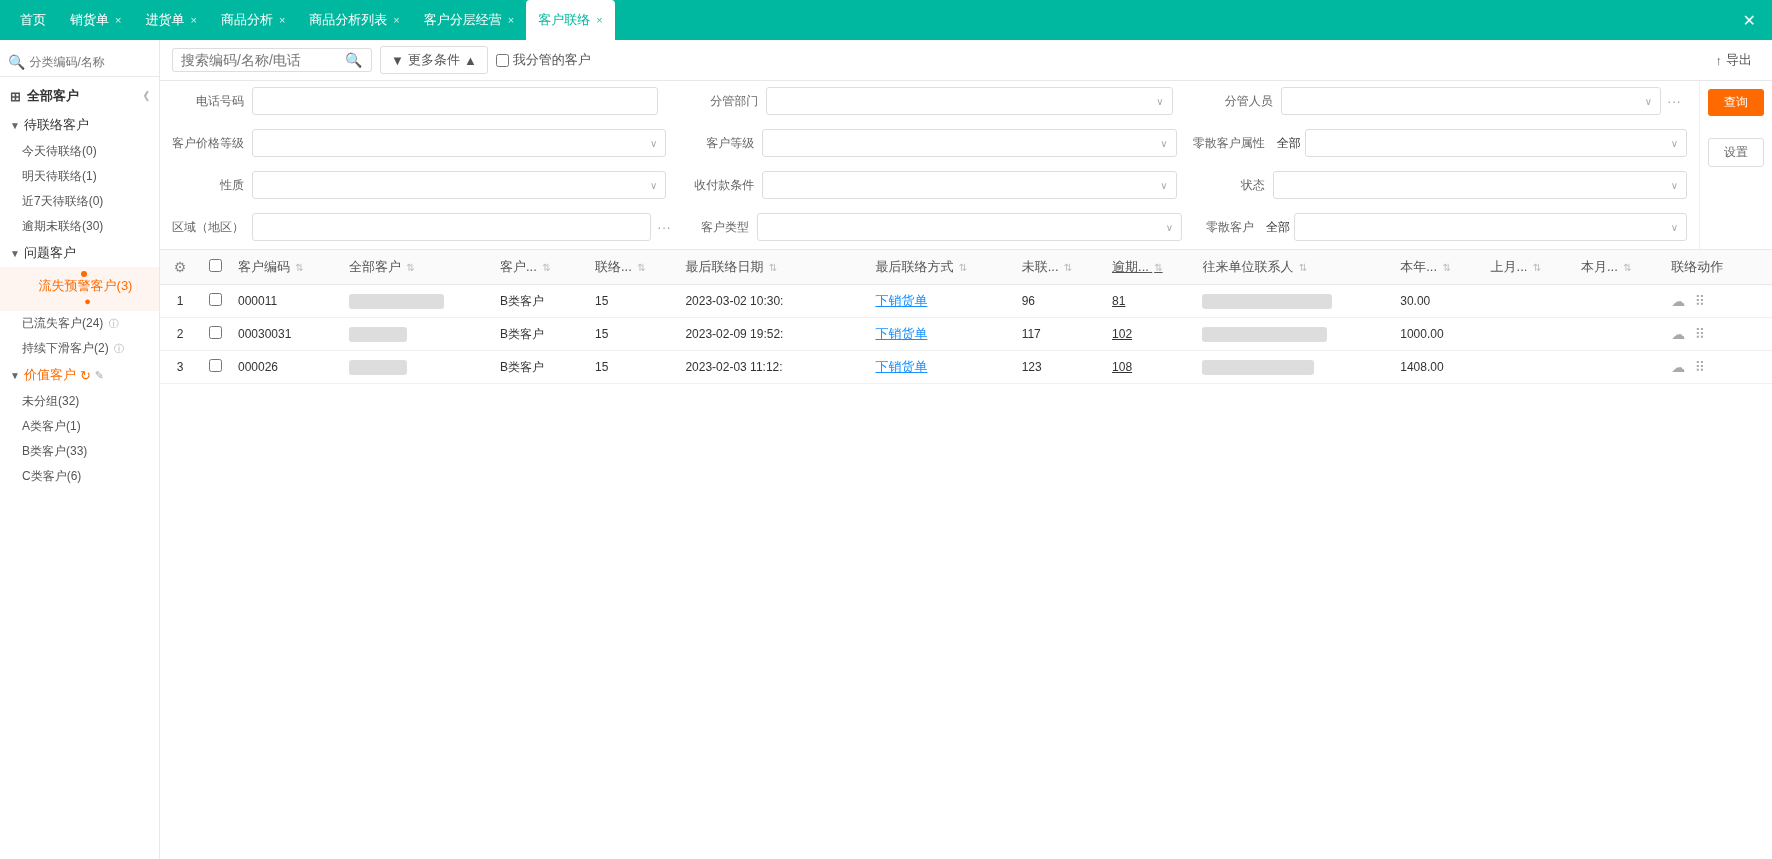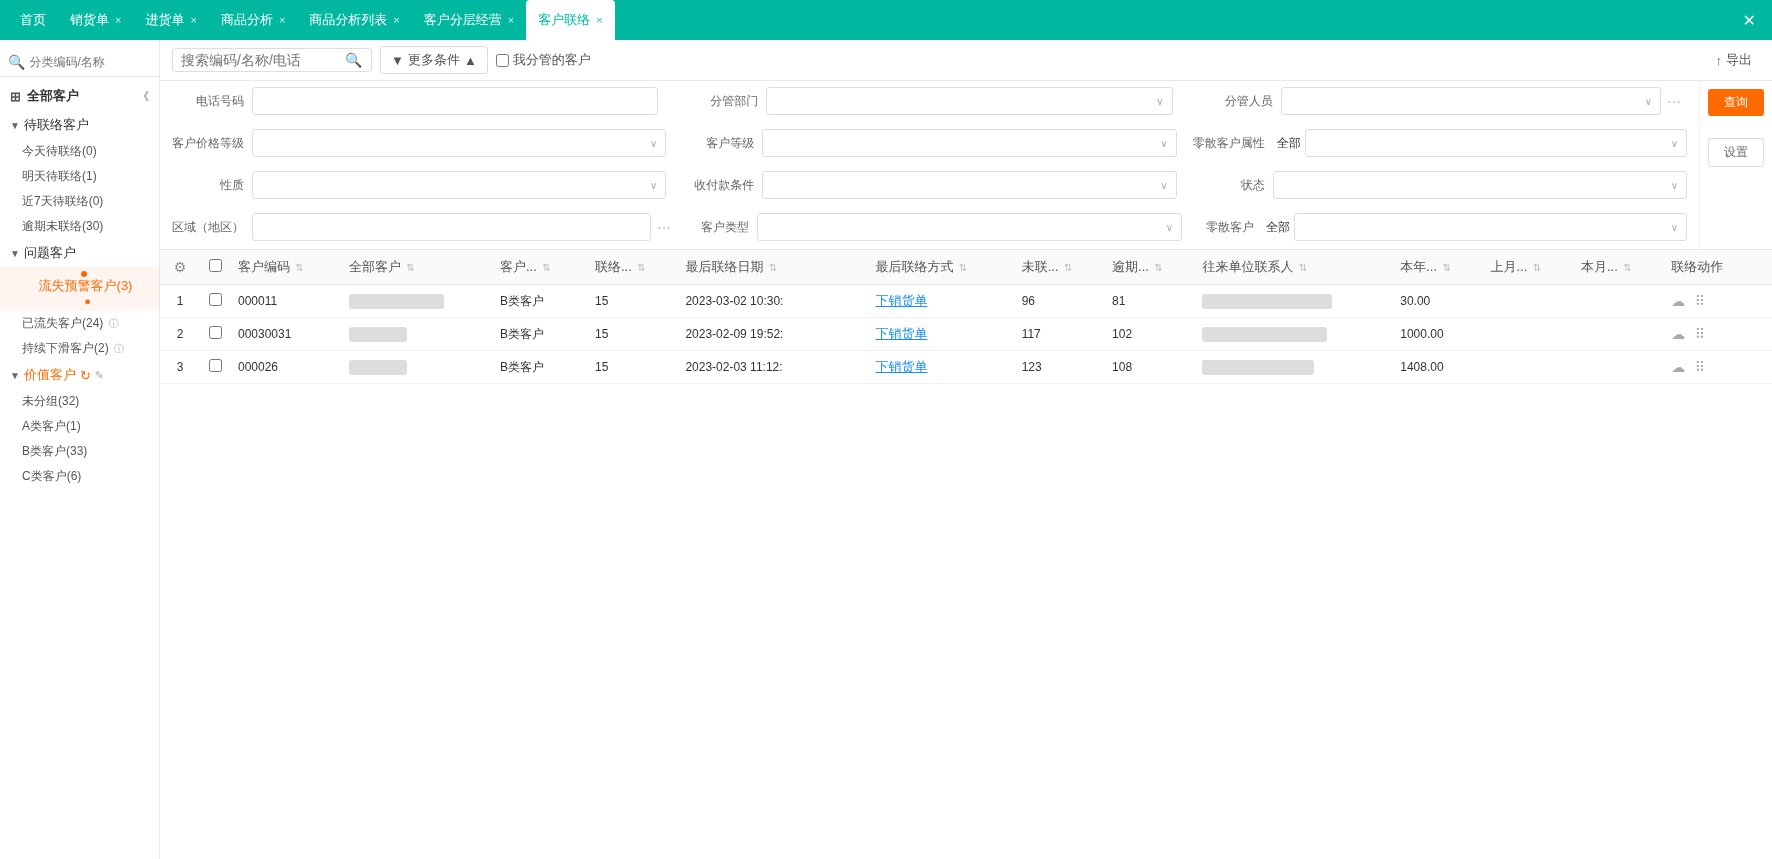--- a/index.html
+++ b/index.html
@@ -71,21 +71,21 @@
     td { padding: 7px 8px; font-size: 12px; color: #333; border-bottom: 1px solid #f0f0f0; white-space: nowrap; }
     .col-seq { width: 40px; text-align: center; }
     .col-check { width: 30px; text-align: center; }
     .col-code { min-width: 80px; }
     .col-name { min-width: 100px; }
     .col-type { min-width: 70px; }
     .col-contact { min-width: 50px; }
     .col-date { min-width: 140px; }
     .col-way { min-width: 80px; }
     .col-uncontact { min-width: 50px; }
-    .col-overdue { min-width: 50px; }
+    .col-overdue { min-width: 50px; text-decoration: underline; }
     .col-contacts { min-width: 80px; }
     .col-year { min-width: 60px; }
     .col-lastmonth { min-width: 60px; }
     .col-month { min-width: 60px; }
     .col-action { min-width: 80px; }
 
     .link-text { color: #1890ff; text-decoration: underline; cursor: pointer; }
 
     
     .th-gear { color: #888; cursor: pointer; font-size: 14px; }

